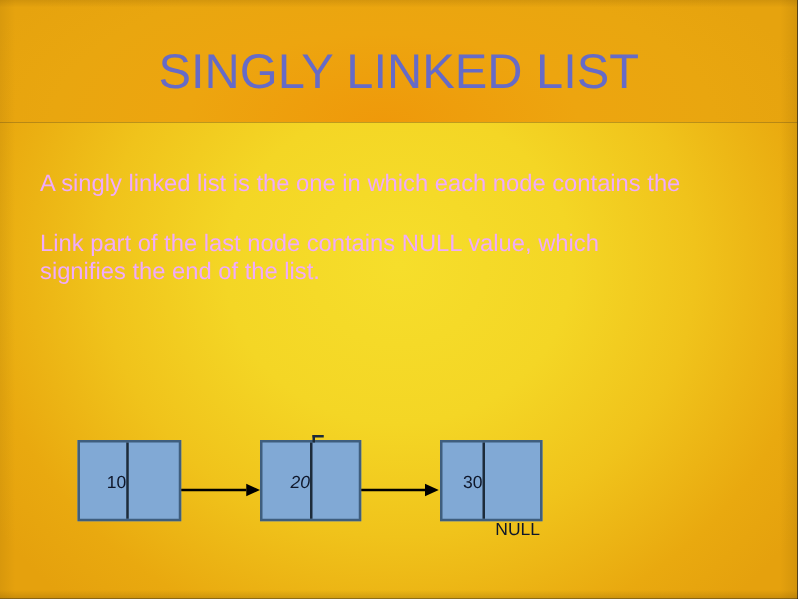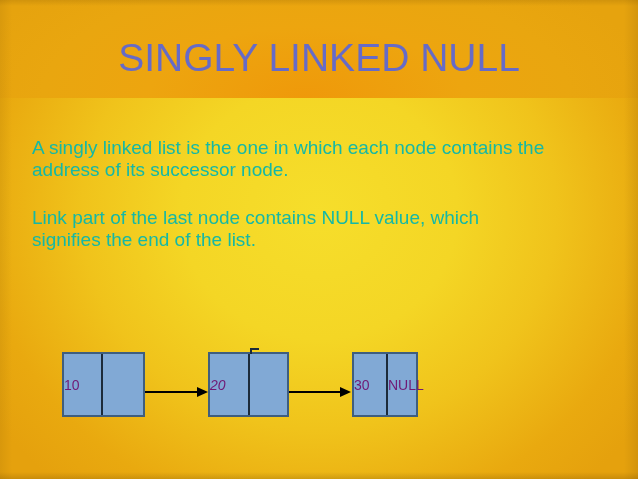--- a/index.html
+++ b/index.html
@@ -32,36 +32,36 @@
   
   .title{
     position:absolute;top:36px;left:0;width:100%;z-index:2;
     margin:0;text-align:center;
     font-size:39px;line-height:44px;font-weight:400;
     color:#666bc7;letter-spacing:0;
   }
   
   .body-text{
     position:absolute;left:32px;top:137px;width:600px;z-index:2;
-    color:#14b8a6;font-size:19px;line-height:22px;
+    color:#f0abfc;font-size:19px;line-height:22px;
   }
   .para{margin:0 0 26px 0;}
   .line{display:block;white-space:nowrap;}
   
   .node{
     position:absolute;top:352px;height:65px;z-index:2;
     box-sizing:border-box;
     background:#81a9d5;
     border:2px solid #3f5e7e;
     display:flex;
   }
   .cell{
-    display:flex;align-items:center;justify-content:flex-start;
+    display:flex;align-items:center;justify-content:flex-end;
     height:100%;box-sizing:border-box;
-    font-size:14px;color:#701a75;
+    font-size:14px;color:#0f172a;
   }
   .data-cell{flex:0 0 auto;border-right:2px solid #1c2b3a;}
   .link-cell{flex:1 1 auto;}
   .arrow{position:absolute;height:2px;background:#000;z-index:2;}
   .arrow .head{
     position:absolute;right:-11px;top:-4px;width:0;height:0;
     border-left:11px solid #000;
     border-top:5px solid transparent;
     border-bottom:5px solid transparent;
   }
@@ -70,26 +70,25 @@
 </style>
 </head>
 <body>
 
 <div class="slide">
 
   <div class="bg-title"></div>
   <div class="bg-body"></div>
   <div class="edge-vignette"></div>
 
-  <h1 class="title">SINGLY LINKED NULL</h1>
+  <h1 class="title">SINGLY LINKED LIST</h1>
 
   <div class="body-text">
     <p class="para">
       <span class="line">A singly linked list is the one in which each node contains the</span>
-      <span class="line">address of its successor node.</span>
     </p>
     <p class="para">
     </p>
     <p class="para">
       <span class="line">Link part of the last node contains NULL value, which</span>
       <span class="line">signifies the end of the list.</span>
     </p>
   </div>
 
   <div>
@@ -115,21 +114,21 @@
         <span></span>
       </div>
     </div>
     <div class="notch-v"></div>
     <div class="notch-h"></div>
 
     <div class="arrow" style="left:289px;top:391px;width:51px;">
       <span class="head"></span>
     </div>
 
-    <div class="node" style="left:352px;width:66px;">
+    <div class="node" style="left:352px;width:82px;flex-direction:column;">
       <div class="cell data-cell" style="width:34px;">
         <span>30</span>
       </div>
       <div class="cell link-cell">
         <span>NULL</span>
       </div>
     </div>
 
   </div>
 </div>

